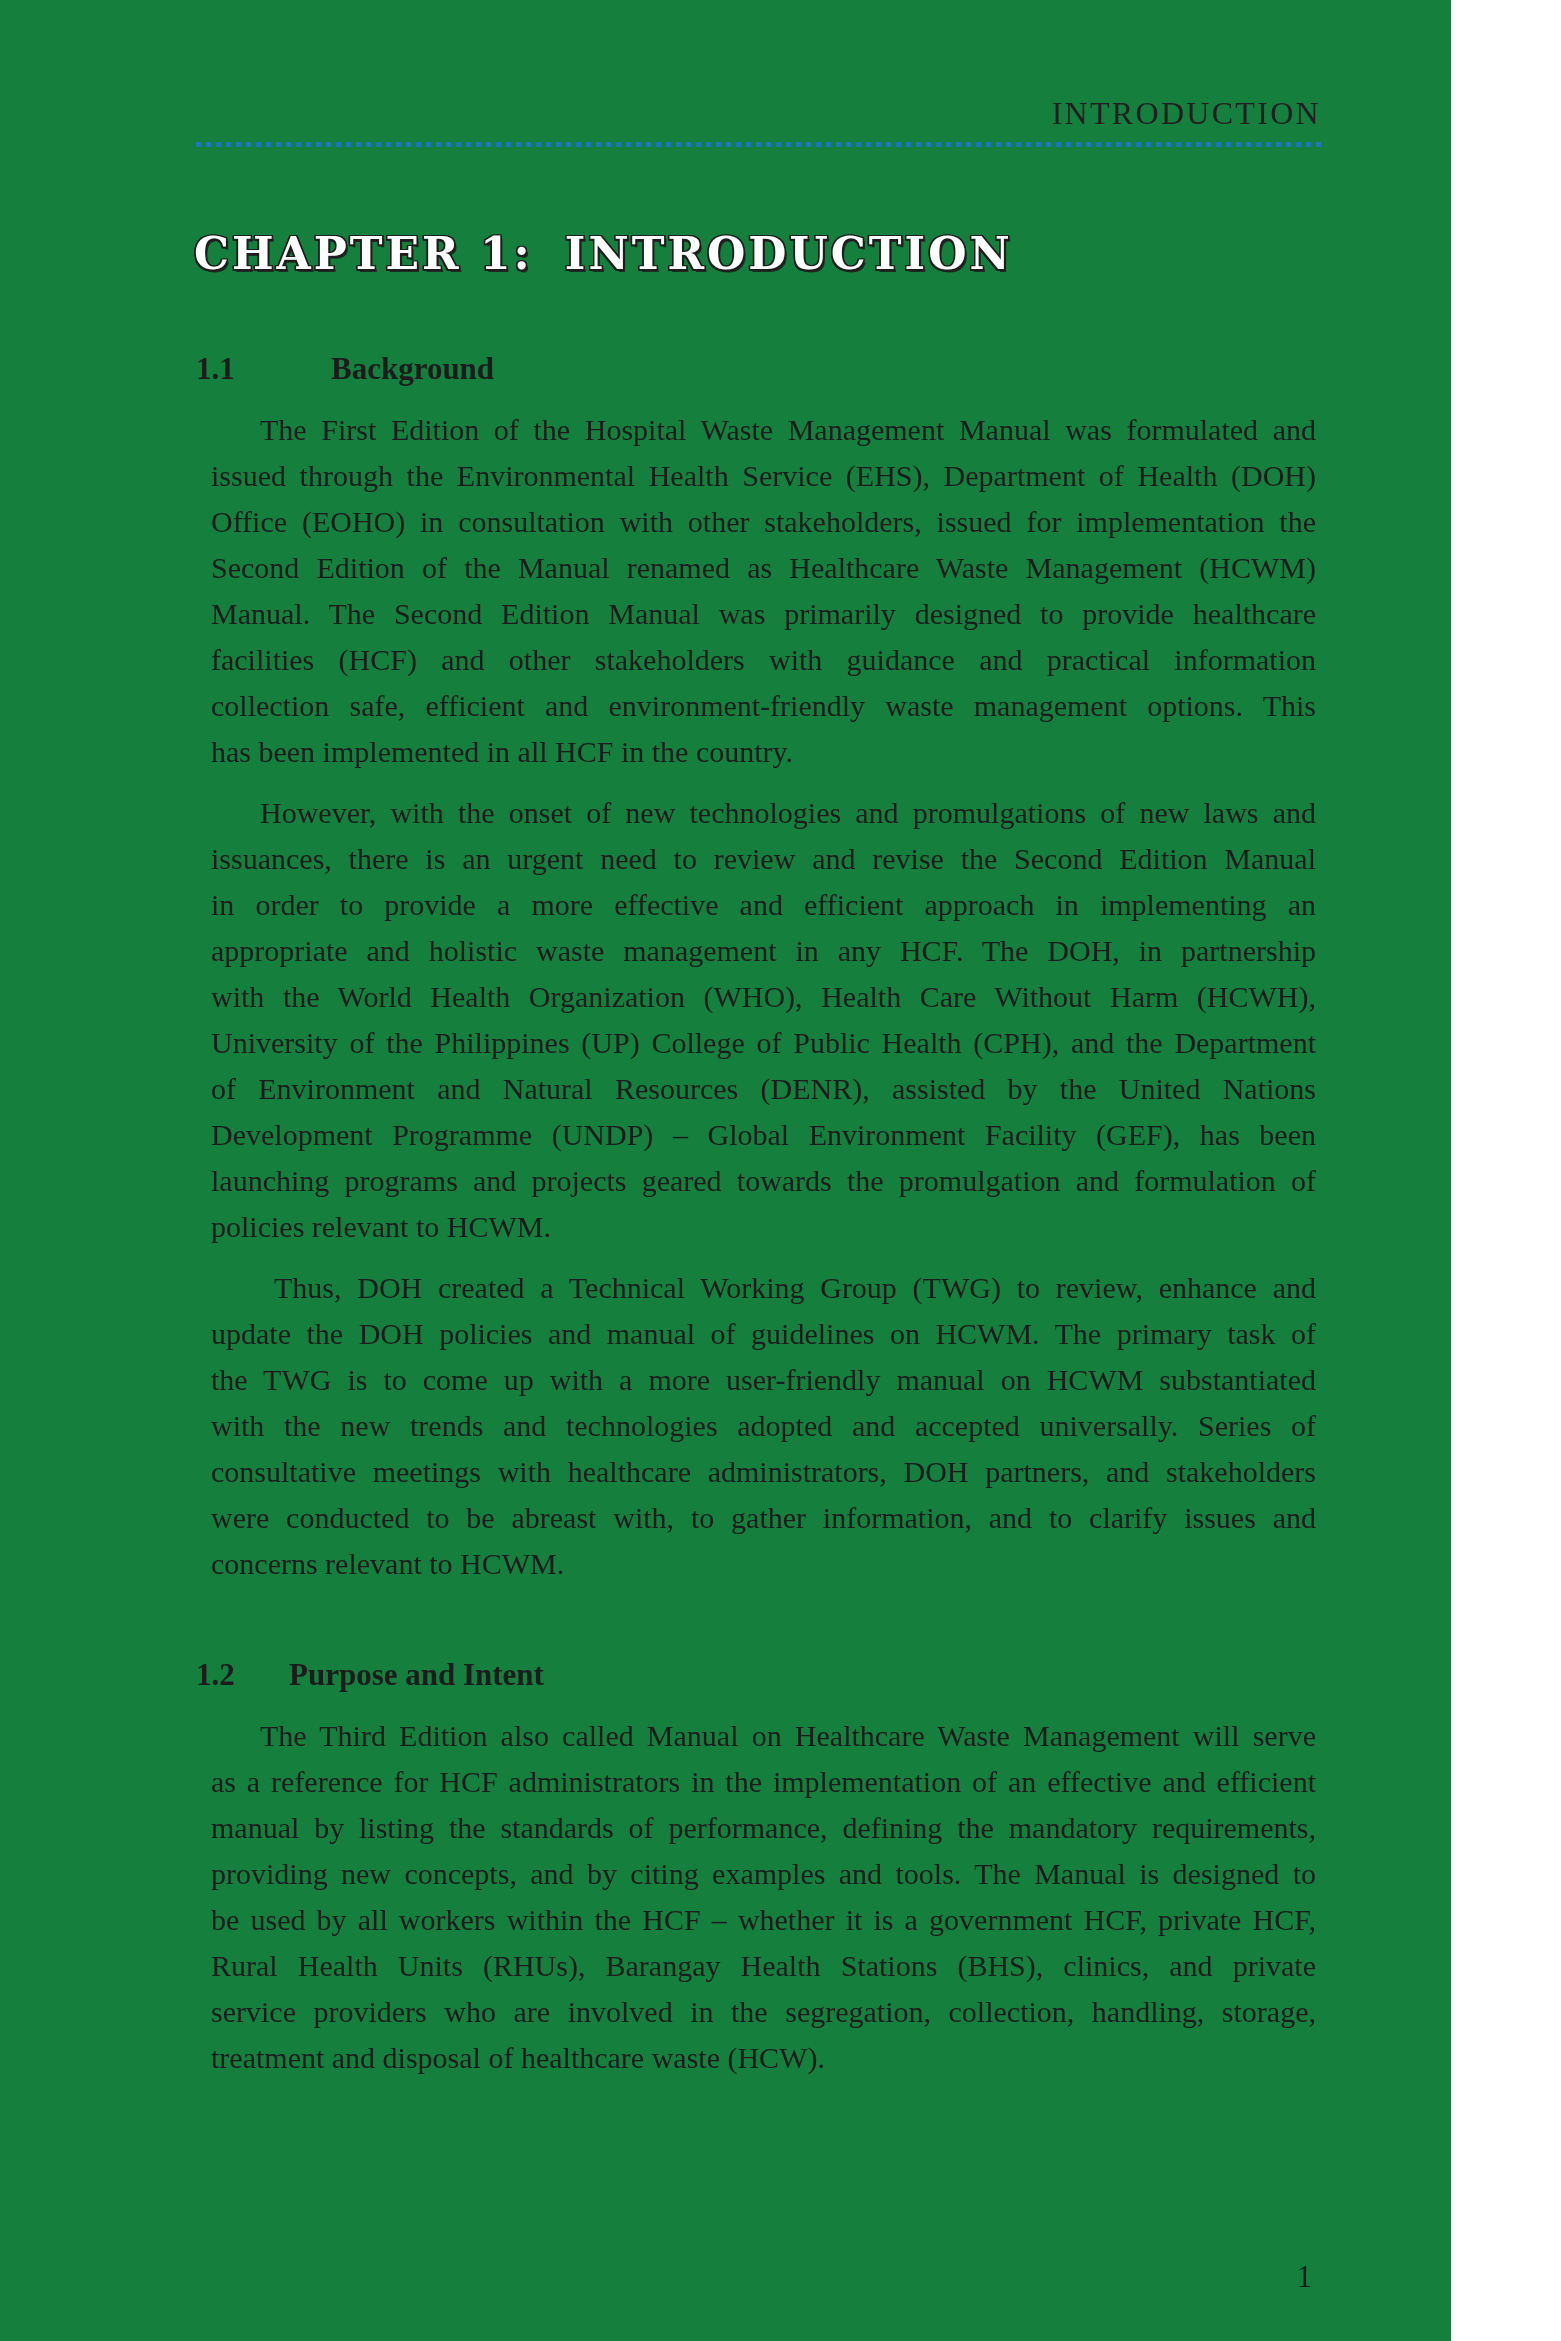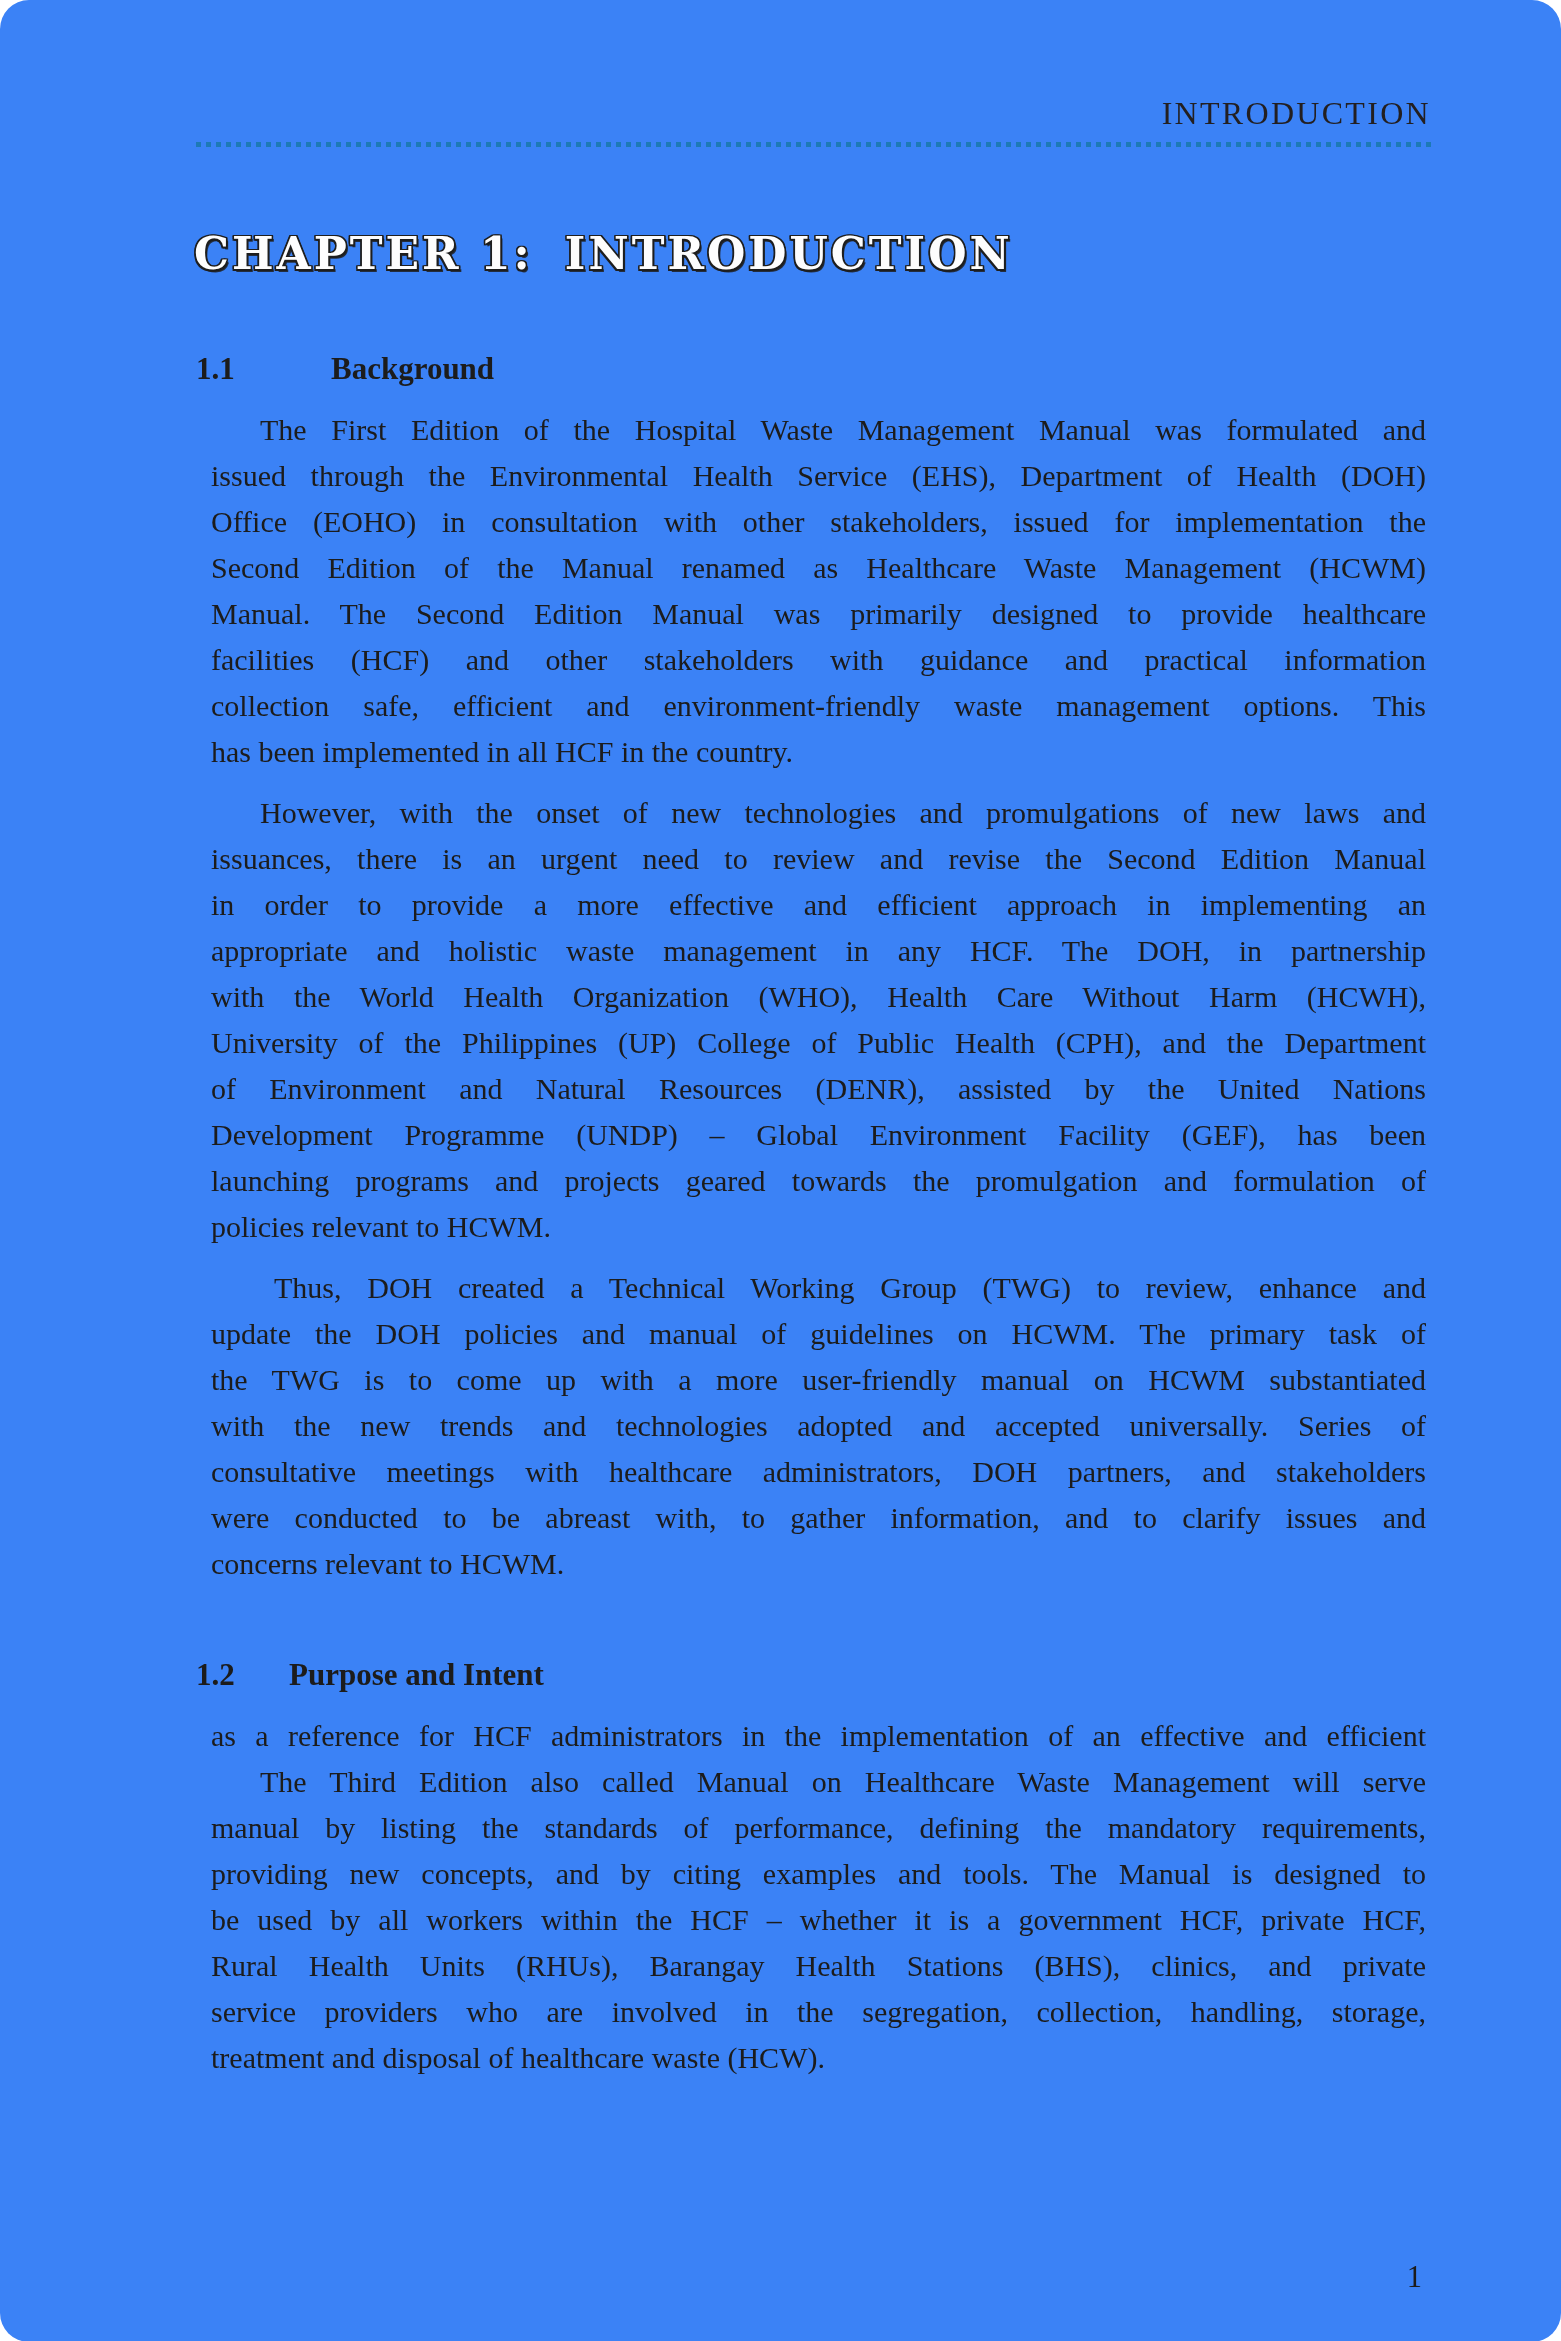--- a/index.html
+++ b/index.html
@@ -1,24 +1,23 @@
 <!DOCTYPE html>
 <html style="font-size:12.2px"><head>
 <meta charset="utf-8">
 <style>
   html, body { margin: 0; padding: 0; background: #ffffff; }
   .page {
     position: relative;
-    width: 1561px;
+    width: 1451px;
     height: 2342px;
-    background: #3b82f6;
+    background: #15803d;
     font-family: "Liberation Serif", serif;
     color: #1c1c1c;
     overflow: hidden;
-    border-radius: 29px;
   }
   
   .running-head {
     margin: 96px 130px 0 196px;
     text-align: right;
     font-size: 32px;
     line-height: 35px;
     letter-spacing: 2.3px;
     color: #231f20;
   }
@@ -127,22 +126,22 @@
           <div class="line">the TWG is to come up with a more user-friendly manual on HCWM substantiated</div>
           <div class="line">with the new trends and technologies adopted and accepted universally.  Series of</div>
           <div class="line">consultative meetings with healthcare administrators, DOH partners, and stakeholders</div>
           <div class="line">were conducted to be abreast with, to gather information, and to clarify issues and</div>
           <div class="line last">concerns relevant to HCWM.</div>
         </div>
       </section>
       <section class="section">
         <h2 class="sec-heading"><span class="sec-num">1.2</span><span class="sec-title">Purpose and Intent</span></h2>
         <div class="para">
+          <div class="line first">The Third Edition also called Manual on Healthcare Waste Management will serve</div>
           <div class="line">as a reference for HCF administrators in the implementation of an effective and efficient</div>
-          <div class="line first">The Third Edition also called Manual on Healthcare Waste Management will serve</div>
           <div class="line">manual by listing the standards of performance, defining the mandatory requirements,</div>
           <div class="line">providing new concepts, and by citing examples and tools.  The Manual is designed to</div>
           <div class="line">be used by all workers within the HCF – whether it is a government HCF, private HCF,</div>
           <div class="line">Rural Health Units (RHUs), Barangay Health Stations (BHS), clinics, and private</div>
           <div class="line">service providers who are involved in the segregation, collection, handling, storage,</div>
           <div class="line last">treatment and disposal of healthcare waste (HCW).</div>
         </div>
       </section>
     </main>
 

